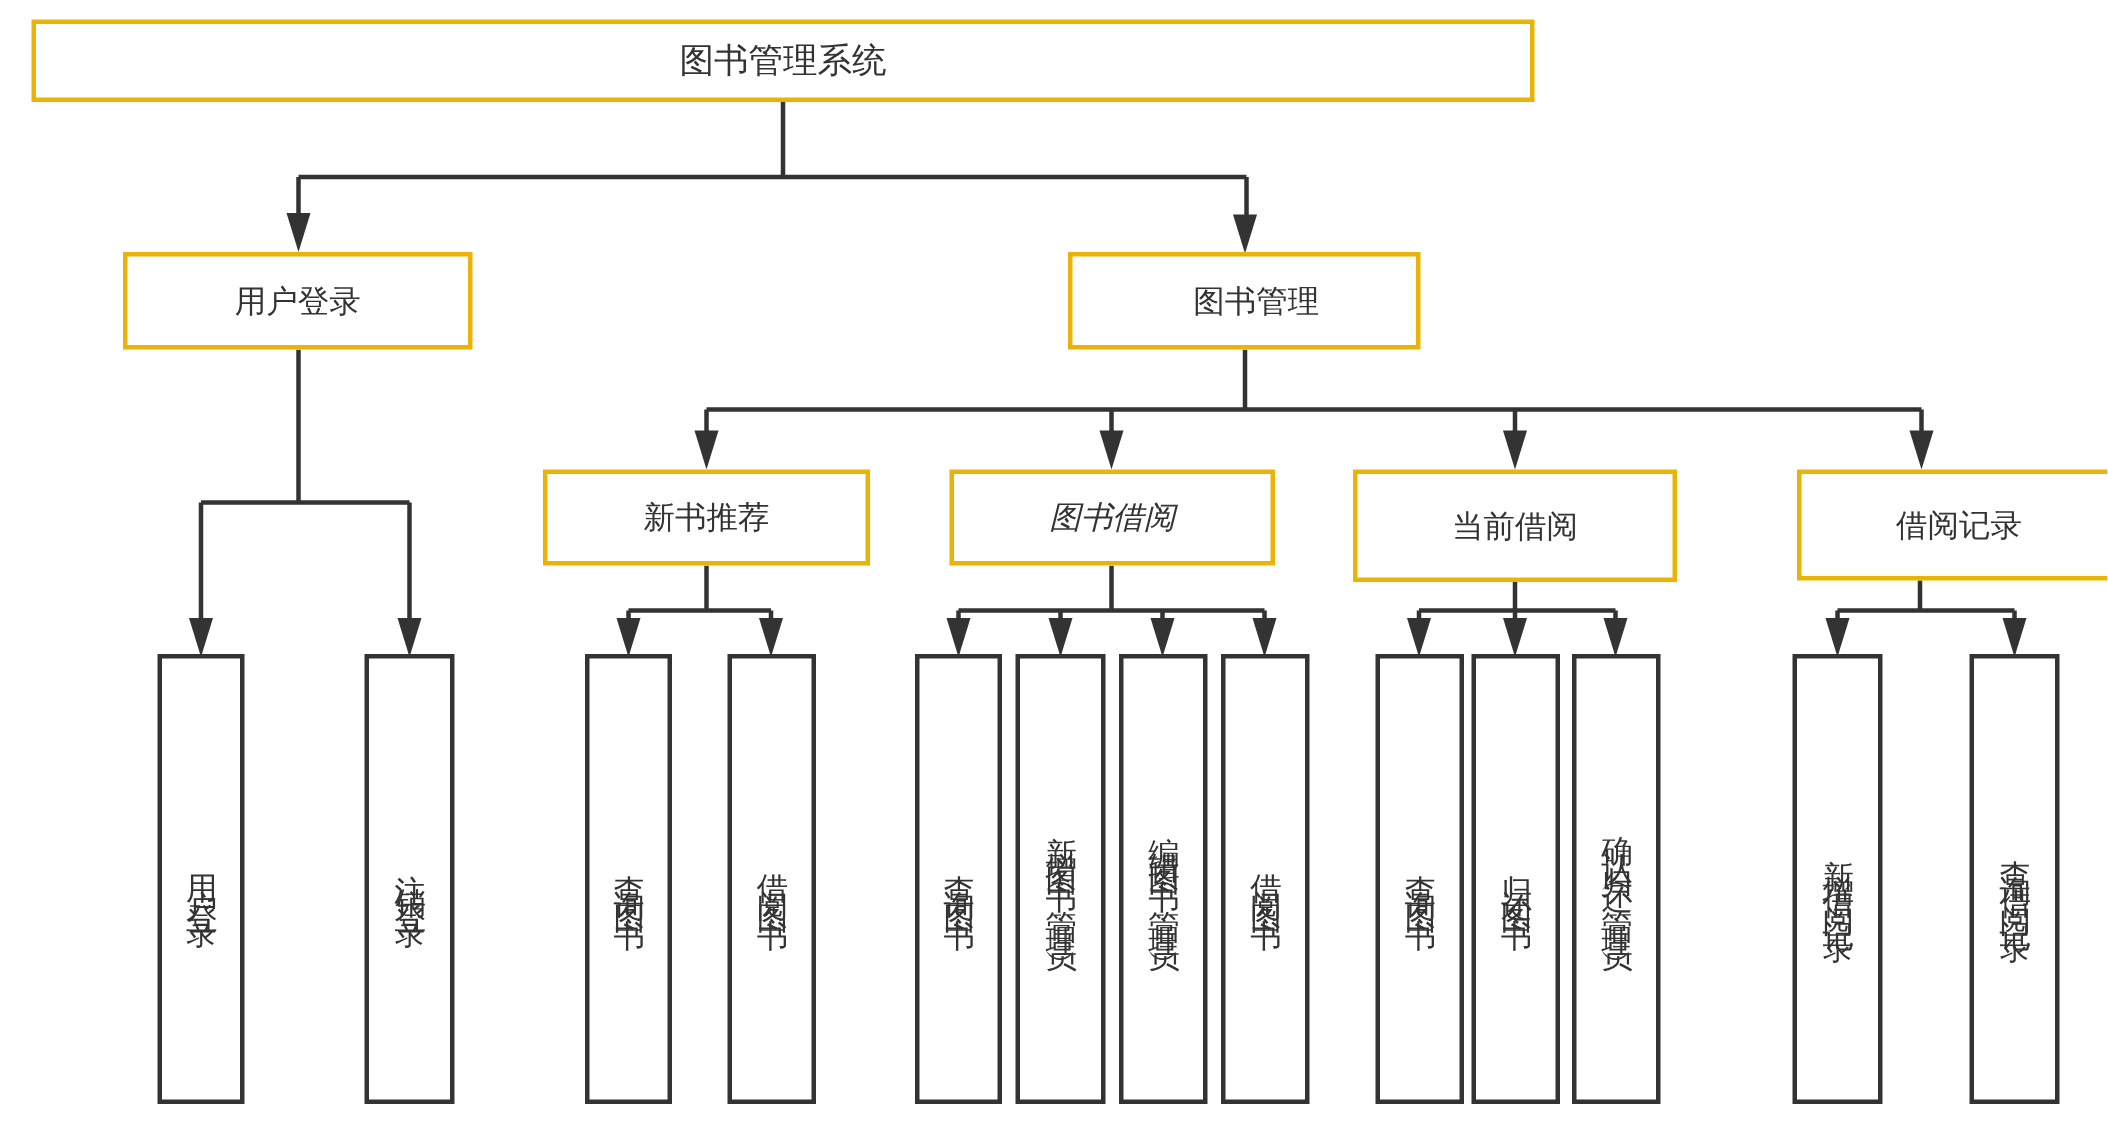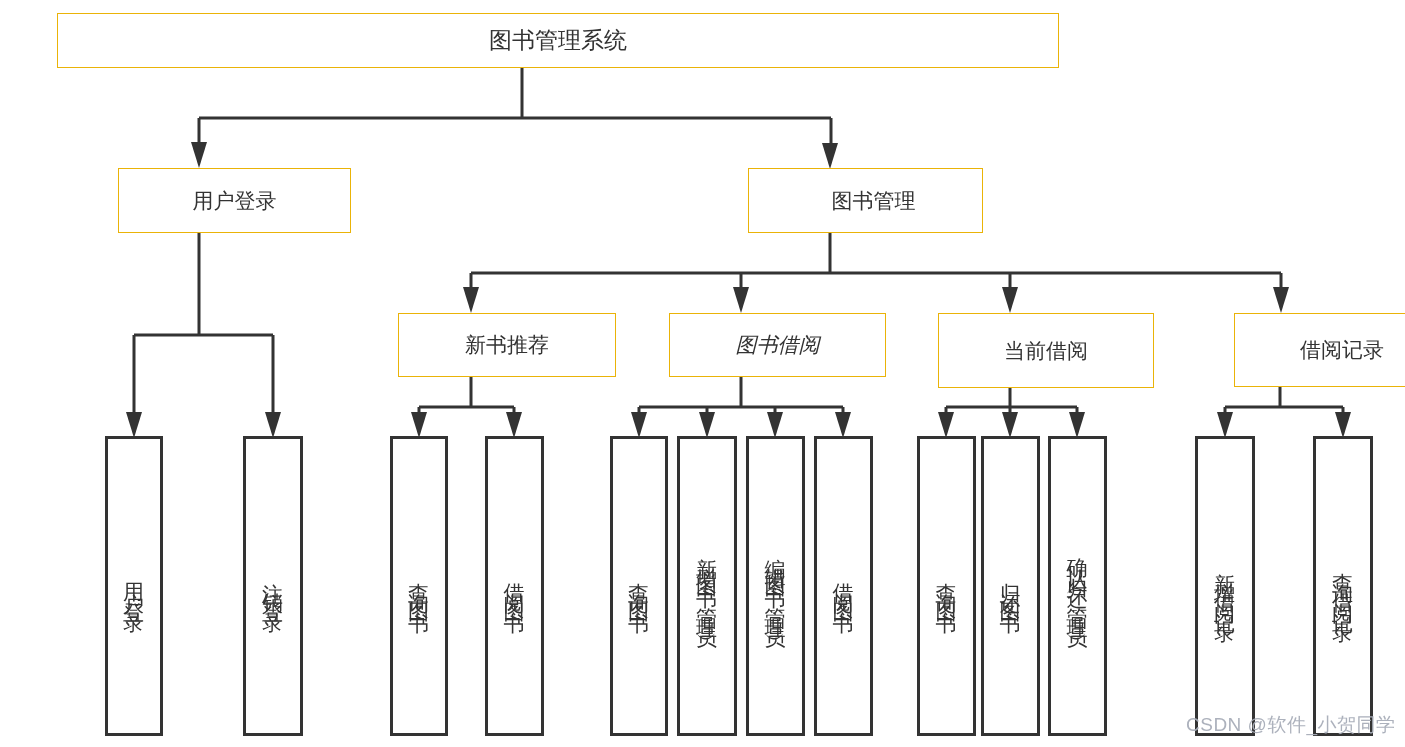--- a/index.html
+++ b/index.html
@@ -13,30 +13,29 @@
   }
   #connectors {
     position: absolute;
     left: 0; top: 0;
     width: 1405px; height: 747px;
     z-index: 1;
   }
   .box {
     position: absolute;
     box-sizing: border-box;
-    border: 1px solid #eab308;
+    border: 3px solid #eab308;
     background: #ffffff;
     display: flex;
     align-items: center;
     justify-content: center;
     color: #333333;
     font-size: 21px;
     z-index: 2;
     white-space: nowrap;
-    margin-left: 36px;
   }
   .box.root { font-size: 23px; }
   .leaf {
     position: absolute;
     box-sizing: border-box;
     border: 3px solid #333333;
     background: #ffffff;
     display: flex;
     align-items: center;
     justify-content: center;
@@ -154,15 +153,14 @@
     <span>确认归还（管理员）</span>
   </div>
 
   <div class="leaf" style="left:1195px; top:436px; width:60px; height:300px;">
     <span>新增借阅记录</span>
   </div>
   <div class="leaf" style="left:1313px; top:436px; width:60px; height:300px;">
     <span>查询借阅记录</span>
   </div>
 
-  <div id="watermark">CSDN @软件_小贺同学</div>
 
 </div>
 
 </body></html>

